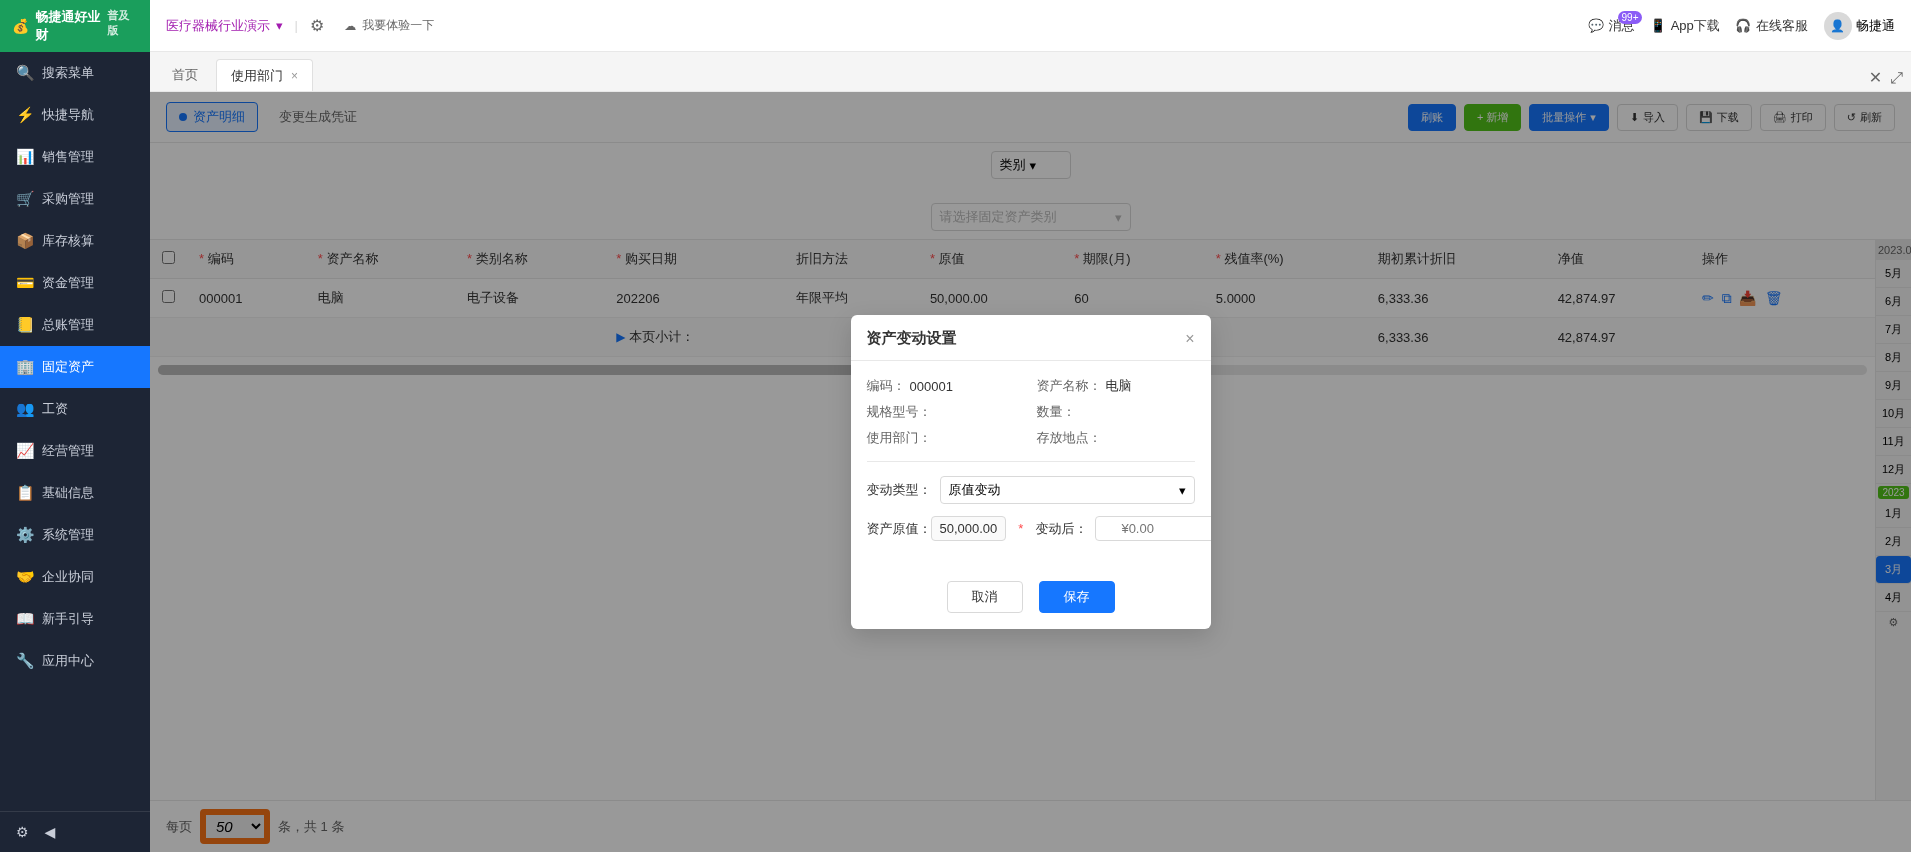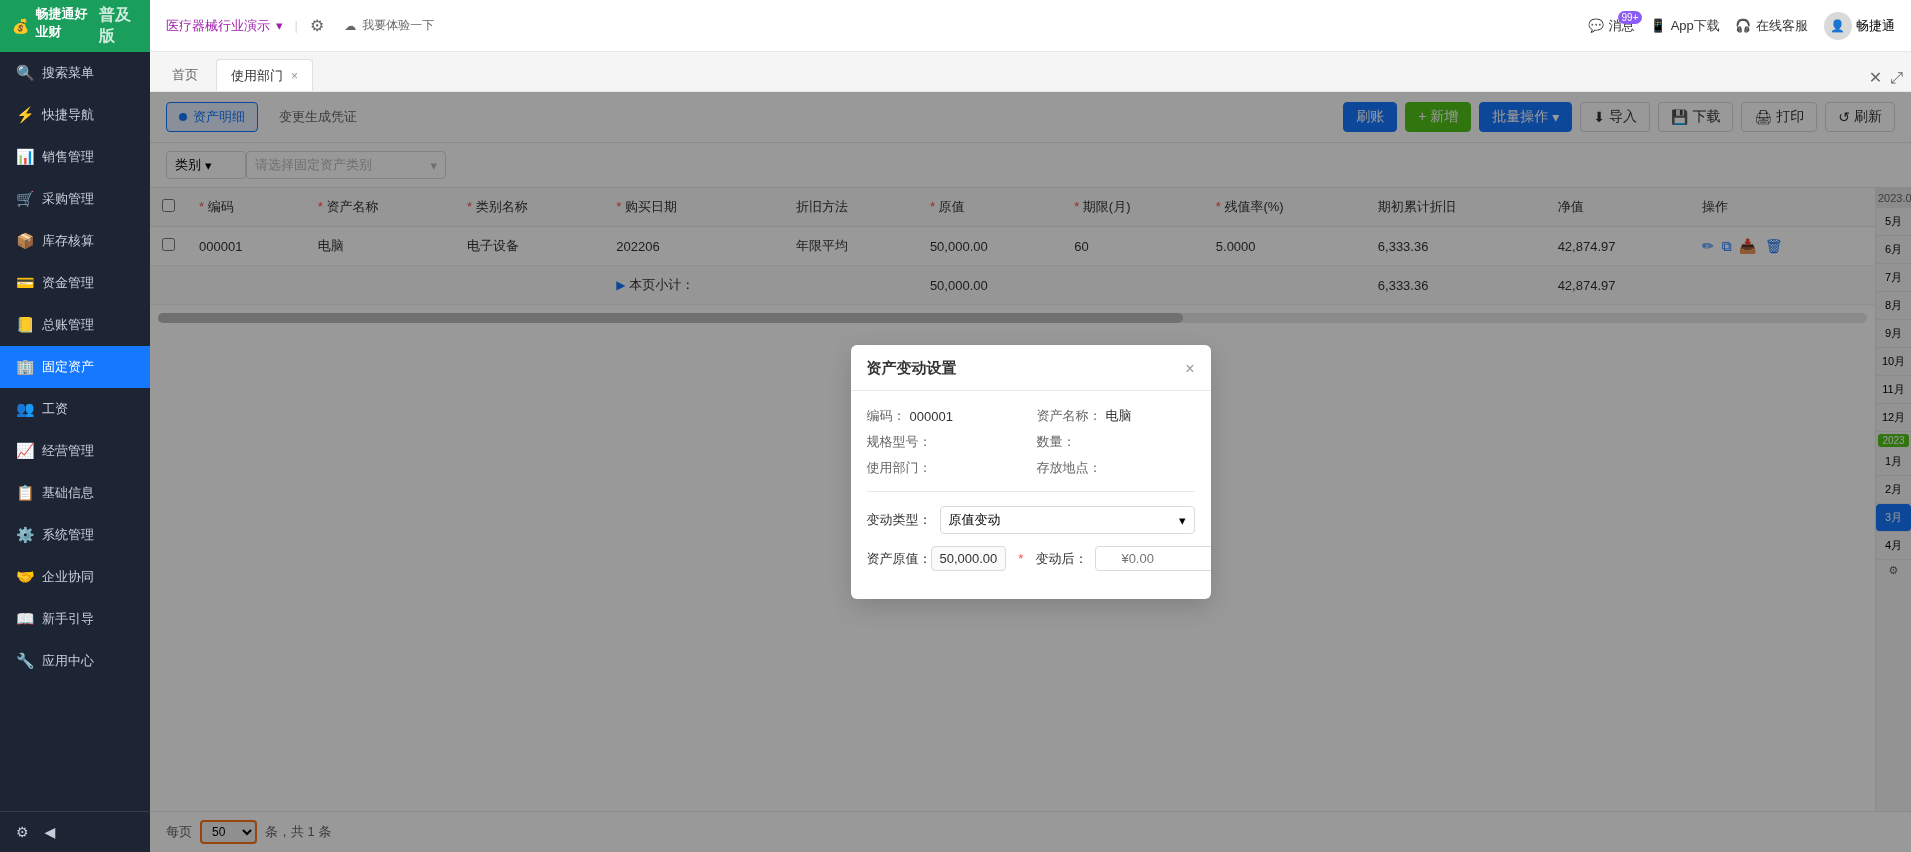--- a/index.html
+++ b/index.html
@@ -19,21 +19,21 @@
       background: #1a9e5c;
       padding: 10px 12px;
       color: white;
       font-size: 14px;
       font-weight: bold;
       display: flex;
       align-items: center;
       gap: 6px;
       height: 52px;
     }
-    .sidebar-logo-sub { font-size: 16px; color: rgba(255,255,255,0.8); }
+    .sidebar-logo-sub { font-size: 11px; color: rgba(255,255,255,0.8); }
     .sidebar-nav { flex: 1; overflow-y: auto; }
     .sidebar-item {
       display: flex;
       align-items: center;
       gap: 8px;
       padding: 12px 16px;
       cursor: pointer;
       color: #c8cdd8;
       font-size: 13px;
       transition: background 0.2s;
@@ -165,41 +165,42 @@
       color: #666;
       border: 1px solid transparent;
     }
     .view-tab.active { color: #1677ff; border-color: #1677ff; background: #e6f0ff; }
     .view-tab-dot { width: 8px; height: 8px; border-radius: 50%; background: #1677ff; }
     .toolbar-right { margin-left: auto; display: flex; align-items: center; gap: 8px; }
     .btn {
       padding: 5px 12px;
       border-radius: 4px;
       cursor: pointer;
-      font-size: 14px;
+      font-size: 11px;
       display: flex;
       align-items: center;
       gap: 4px;
       border: 1px solid #d9d9d9;
       background: white;
       color: #333;
     }
     .btn-primary { background: #1677ff; color: white; border-color: #1677ff; }
     .btn-new { background: #52c41a; color: white; border-color: #52c41a; }
     .btn-batch { background: #1677ff; color: white; border-color: #1677ff; }
 
     
     .filter-bar {
       background: white;
       padding: 8px 16px;
       display: flex;
       align-items: center;
-      gap: 0;
+      gap: 24px;
       border-bottom: 1px solid #e8e8e8;
       flex-shrink: 0;
+      flex-direction: column;
     }
     .filter-select {
       border: 1px solid #d9d9d9;
       border-radius: 4px;
       padding: 4px 8px;
       font-size: 13px;
       display: flex;
       align-items: center;
       gap: 4px;
       cursor: pointer;
@@ -273,24 +274,25 @@
       padding: 8px 16px;
       display: flex;
       align-items: center;
       gap: 8px;
       border-top: 1px solid #e8e8e8;
       font-size: 13px;
       color: #666;
       flex-shrink: 0;
     }
     .page-size-select {
-      border: 2px solid #f97316;
+      border: 6px solid #f97316;
       border-radius: 4px;
       padding: 2px 6px;
-      font-size: 12px;
+      font-size: 15px;
+      font-style: italic;
     }
 
     
     .modal-overlay {
       position: absolute;
       inset: 0;
       background: rgba(0,0,0,0.4);
       display: flex;
       align-items: center;
       justify-content: center;
@@ -750,17 +752,21 @@
           </div>
 
           <div class="modal-field">
             <span class="modal-field-label">资产原值：</span>
             <span class="modal-input-value">50,000.00</span>
             <span style="color:#ff4d4f;margin:0 4px;">*</span>
             <span style="color:#333;white-space:nowrap;">变动后：</span>
             <input class="modal-input" type="text" placeholder="¥0.00" style="">
           </div>
         </div>
+        <div class="modal-footer">
+          <button class="btn-cancel">取消</button>
+          <button class="btn-save">保存</button>
+        </div>
       </div>
     </div>
 
   </div>
 </div>
 
 </body></html>

